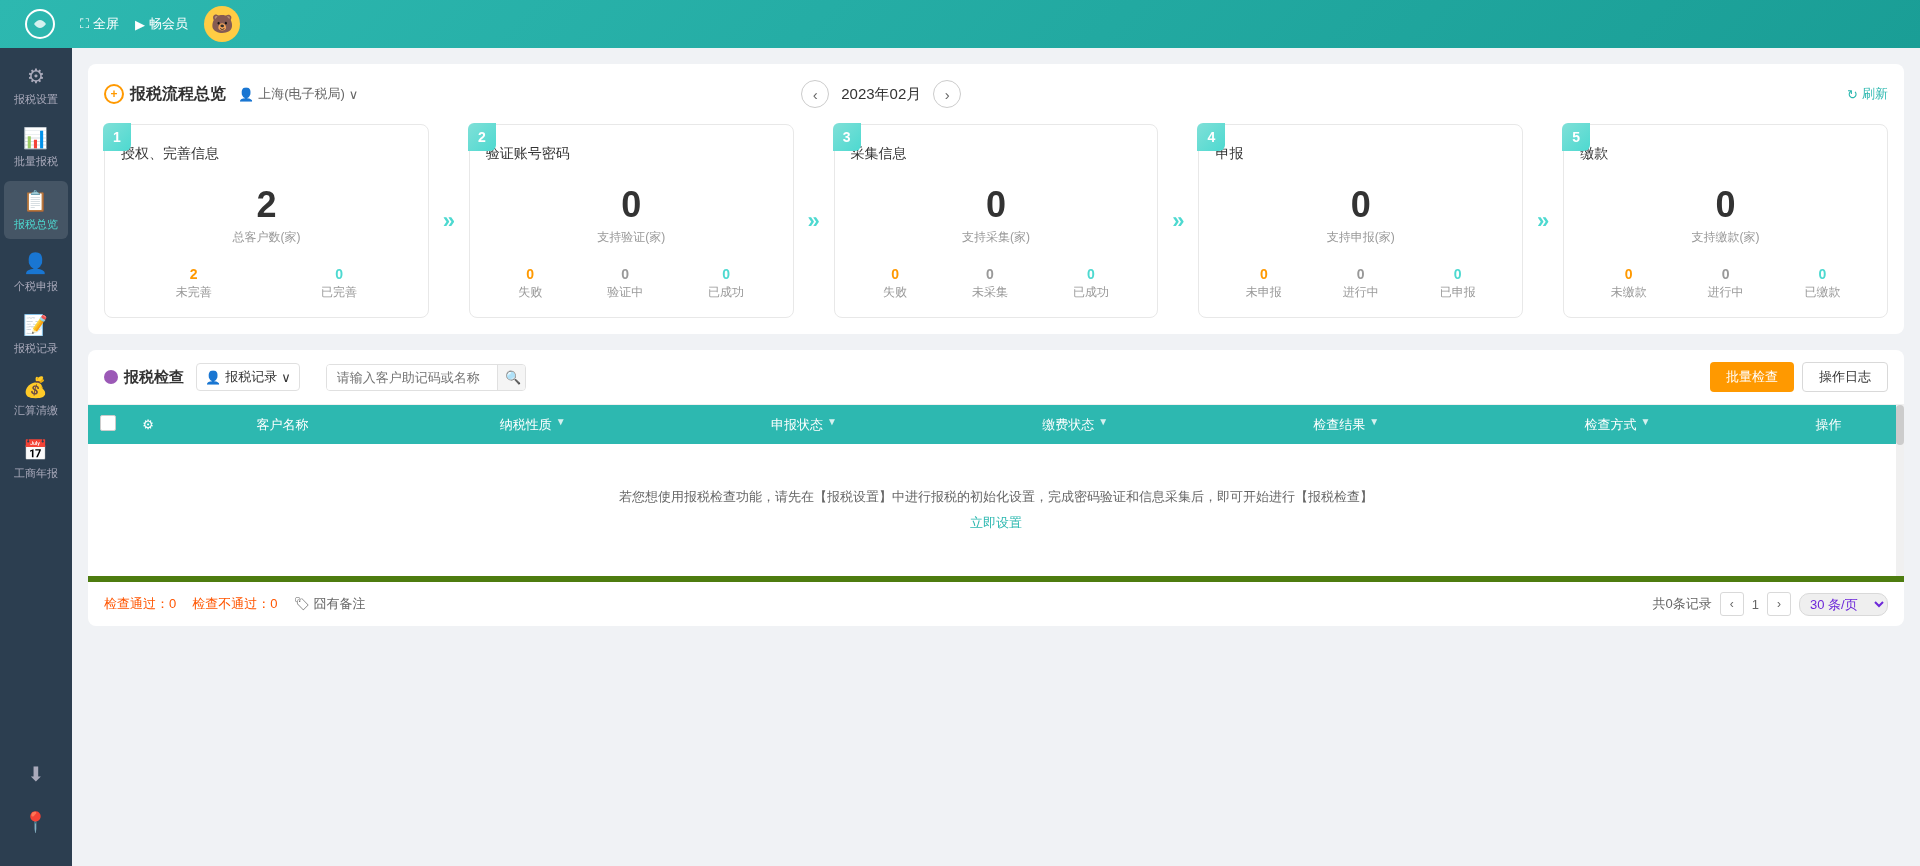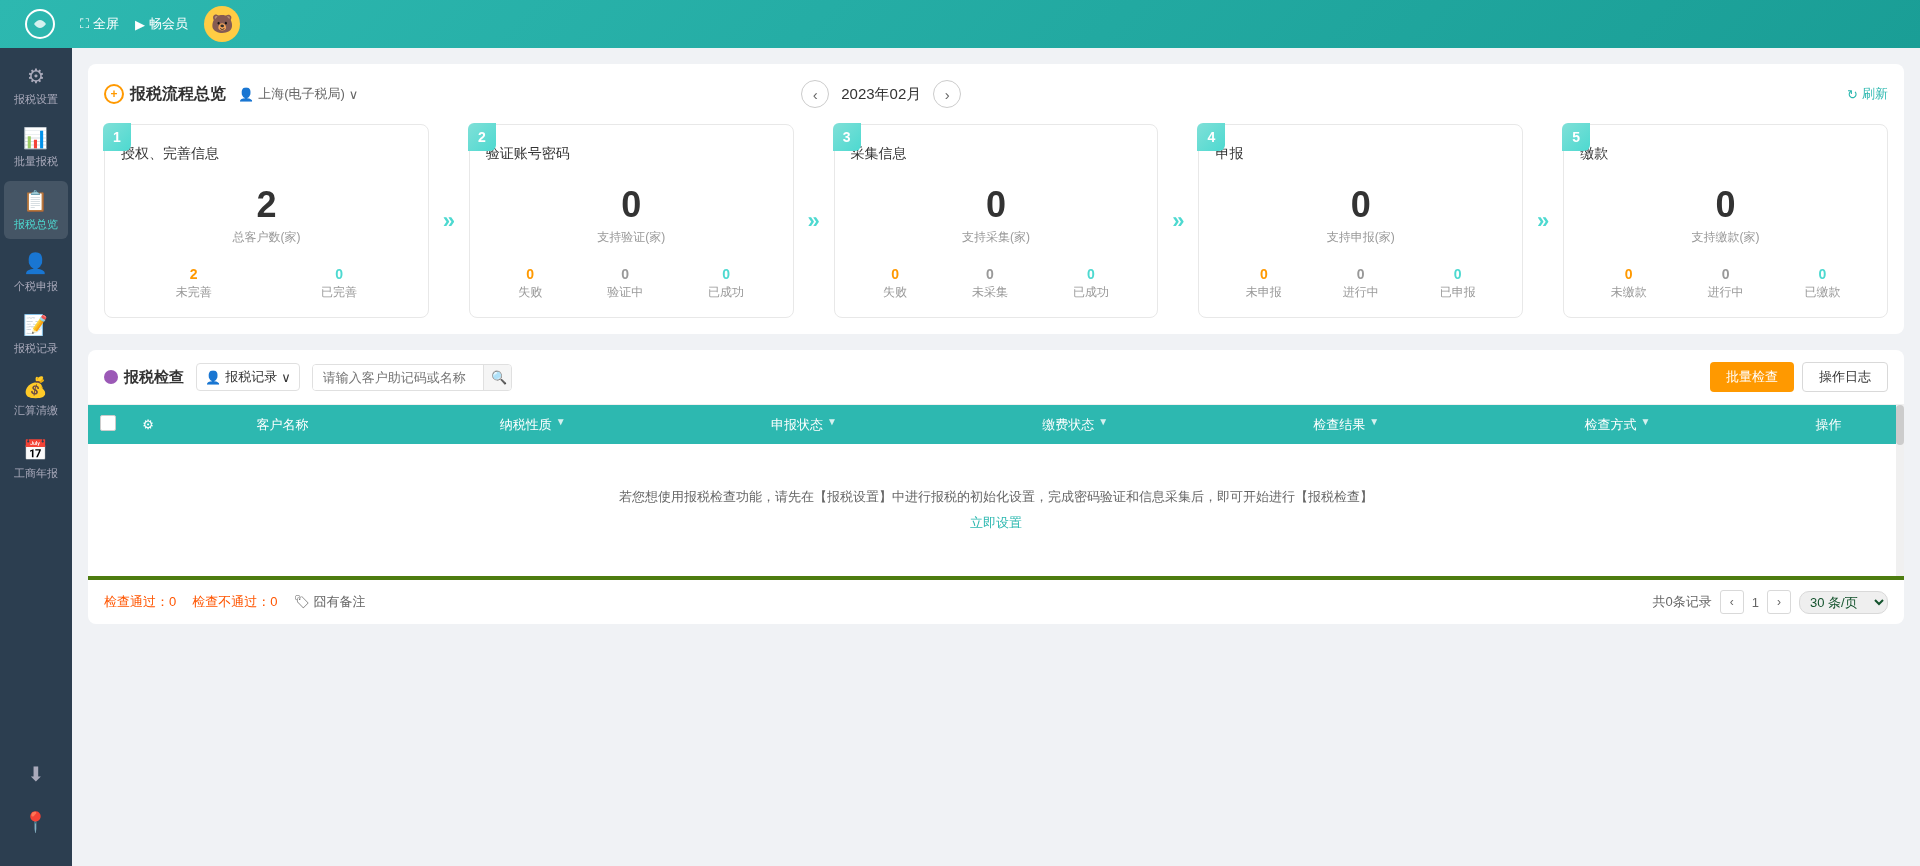--- a/index.html
+++ b/index.html
@@ -249,20 +249,21 @@
       cursor: pointer;
       background: #fff;
     }
     .employee-icon { color: #ff9900; font-size: 13px; }
     .search-box {
       display: flex; align-items: flex-end;
       border: 1px solid #e0e0e0;
       border-radius: 4px;
       overflow: hidden;
       flex: 0 0 200px;
+      margin-left: 14px;
     }
     .search-box input {
       border: none; outline: none;
       padding: 5px 10px;
       font-size: 13px;
       width: 170px;
       color: #999;
     }
     .search-box .search-btn {
       background: #f5f5f5;
@@ -316,40 +317,40 @@
       font-size: 13px;
       line-height: 2;
     }
     .setup-link { color: #2db8b0; cursor: pointer; margin-top: 24px; }
 
     
     .table-footer {
       display: flex;
       align-items: center;
       padding: 10px 16px;
-      border-top: 4px solid #4d7c0f;
+      border-top: 6px solid #4d7c0f;
       font-size: 13px;
       color: #666;
       gap: 16px;
     }
     .footer-stat span { color: #ff5500; cursor: pointer; }
     .footer-right { margin-left: auto; display: flex; align-items: center; gap: 8px; }
     .pagination-btn {
       width: 24px; height: 24px;
       border: 1px solid #d9d9d9;
       border-radius: 3px;
       display: flex; align-items: center; justify-content: center;
       cursor: pointer; font-size: 12px; color: #666;
     }
     .page-select {
       border: 1px solid #d9d9d9;
       border-radius: 10px;
       padding: 2px 6px;
       font-size: 13px;
-      color: #14532d;
+      color: #6d28d9;
       cursor: pointer;
     }
     .scrollbar-area {
       position: relative;
     }
 
     
     .checkbox-cell {
       width: 16px; height: 16px;
       border: 1px solid #ccc;

